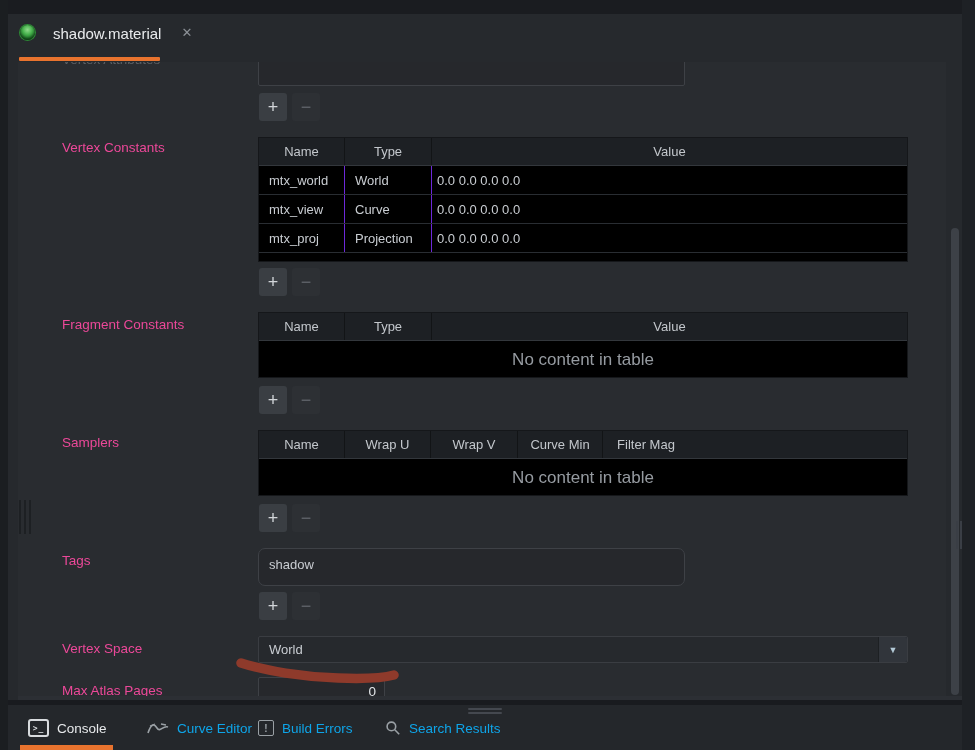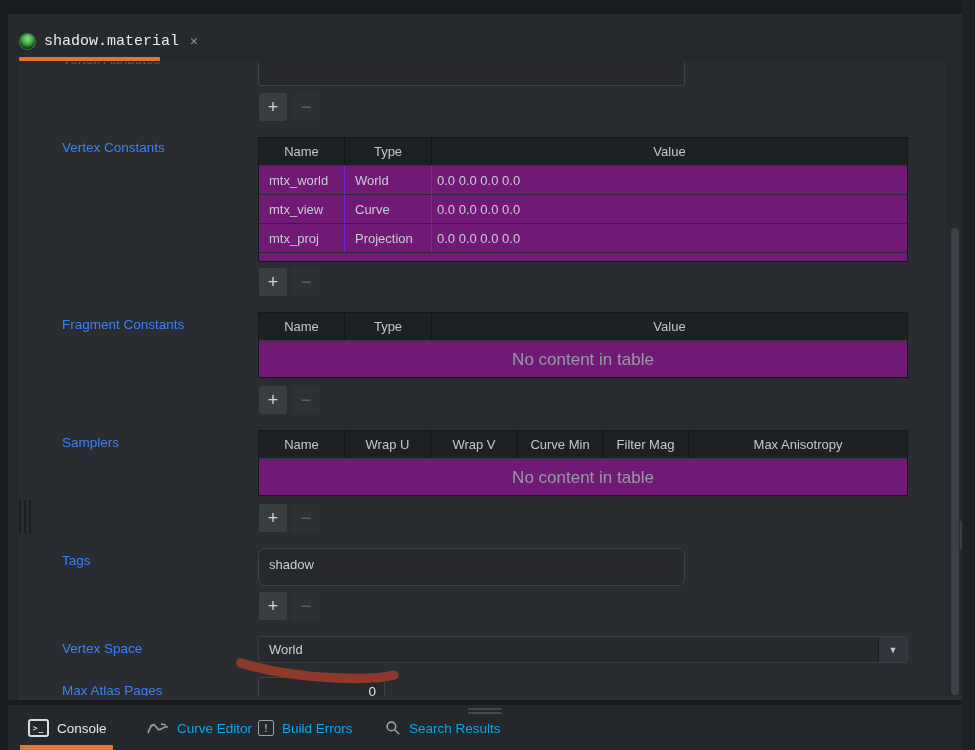--- a/index.html
+++ b/index.html
@@ -7,43 +7,43 @@
         background:#26292d;font-family:"Liberation Sans","DejaVu Sans",sans-serif;
         -webkit-font-smoothing:antialiased;}
   .abs{position:absolute;}
 
   
   .top-strip{left:0;top:0;width:975px;height:14px;background:#1a1c20;}
   .left-strip{left:0;top:0;width:8px;height:750px;background:#1b1e21;z-index:8;}
   .right-strip{right:0;top:0;width:13px;height:750px;background:#1e2125;z-index:8;}
 
   
-  .doc-tab{left:20px;top:25px;height:32px;display:flex;align-items:center;gap:9px;z-index:6;font-family:Liberation Mono, monospace;}
+  .doc-tab{left:20px;top:25px;height:32px;display:flex;align-items:flex-start;gap:18px;z-index:6;}
   .mat-icon{width:15px;height:15px;border-radius:50%;
             background:radial-gradient(circle at 50% 32%,#90da8b 0%,#46b14c 38%,#1f7a2a 72%,#135a1d 100%);
             box-shadow:inset 0 -2px 3px rgba(0,0,0,.5),0 0 0 1px #2c8a34;}
   .doc-tab-title{color:#e9ebed;font-size:15px;}
   .tab-close{color:#8b9096;font-size:13px;margin-left:2px;cursor:default;}
   .tab-underline{left:19px;top:57px;width:141px;height:4px;background:#e8732e;z-index:6;border-radius:1px;}
 
   
   #content{left:18px;top:62px;width:928px;height:634px;overflow:hidden;z-index:1;background:#292c30;}
   .clipped-label{left:44px;top:-10px;height:14px;overflow:hidden;color:#5d6166;font-size:13.5px;}
 
-  .flabel{color:#3b82f6;font-size:13.5px;}
+  .flabel{color:#ec4899;font-size:13.5px;}
 
   .box-field{background:#26282c;border:1px solid #3e4146;border-radius:2px;box-sizing:border-box;}
 
   .btn{width:28px;height:28px;border-radius:3px;display:flex;align-items:center;
        justify-content:center;font-size:18px;line-height:1;cursor:default;box-sizing:border-box;}
   .btn.add{background:#3a3e43;color:#d2d5d9;}
   .btn.sub{background:#2d3034;color:#62666c;}
 
   
-  .tbl{background:#701a75;border:1px solid #15171a;box-sizing:border-box;}
+  .tbl{background:#000000;border:1px solid #15171a;box-sizing:border-box;}
   .tbl-head{display:flex;background:#1d2024;border-bottom:1px solid #33373c;height:28px;box-sizing:border-box;}
   .th{display:flex;align-items:center;justify-content:center;color:#c3c7cc;font-size:13px;
       border-right:1px solid #121416;box-sizing:border-box;}
   .th:last-child{border-right:none;}
   .tr{display:flex;height:29px;border-bottom:1px solid #292d32;box-sizing:border-box;}
   .td{display:flex;align-items:center;color:#c9cdd2;font-size:13px;padding-left:10px;
       border-right:1px solid #6d28d9;box-sizing:border-box;}
   .td:last-child{border-right:none;padding-left:5px;}
   .tr-empty{height:37px;display:flex;align-items:center;justify-content:center;
             color:#969ba1;font-size:17px;}
@@ -146,21 +146,20 @@
     <div class="abs btn sub" style="left:274px;top:324px;">−</div>
 
     <div class="abs flabel" style="left:44px;top:373px;">Samplers</div>
     <div class="abs tbl" style="left:240px;top:368px;width:650px;height:66px;">
       <div class="tbl-head">
         <div class="th" style="width:86px">Name</div>
         <div class="th" style="width:86px">Wrap U</div>
         <div class="th" style="width:87px">Wrap V</div>
         <div class="th" style="width:85px">Curve Min</div>
         <div class="th" style="width:86px">Filter Mag</div>
-        <div class="th flex1">Max Anisotropy</div>
       </div>
       <div class="tr-empty">No content in table</div>
     </div>
 
     <div class="abs btn add" style="left:241px;top:442px;">+</div>
     <div class="abs btn sub" style="left:274px;top:442px;">−</div>
 
     <div class="abs flabel" style="left:44px;top:491px;">Tags</div>
     <div class="abs box-field" style="left:240px;top:486px;width:427px;height:38px;padding:8px 10px;color:#c9cdd2;font-size:13px;border-radius:7px;">shadow</div>
 

